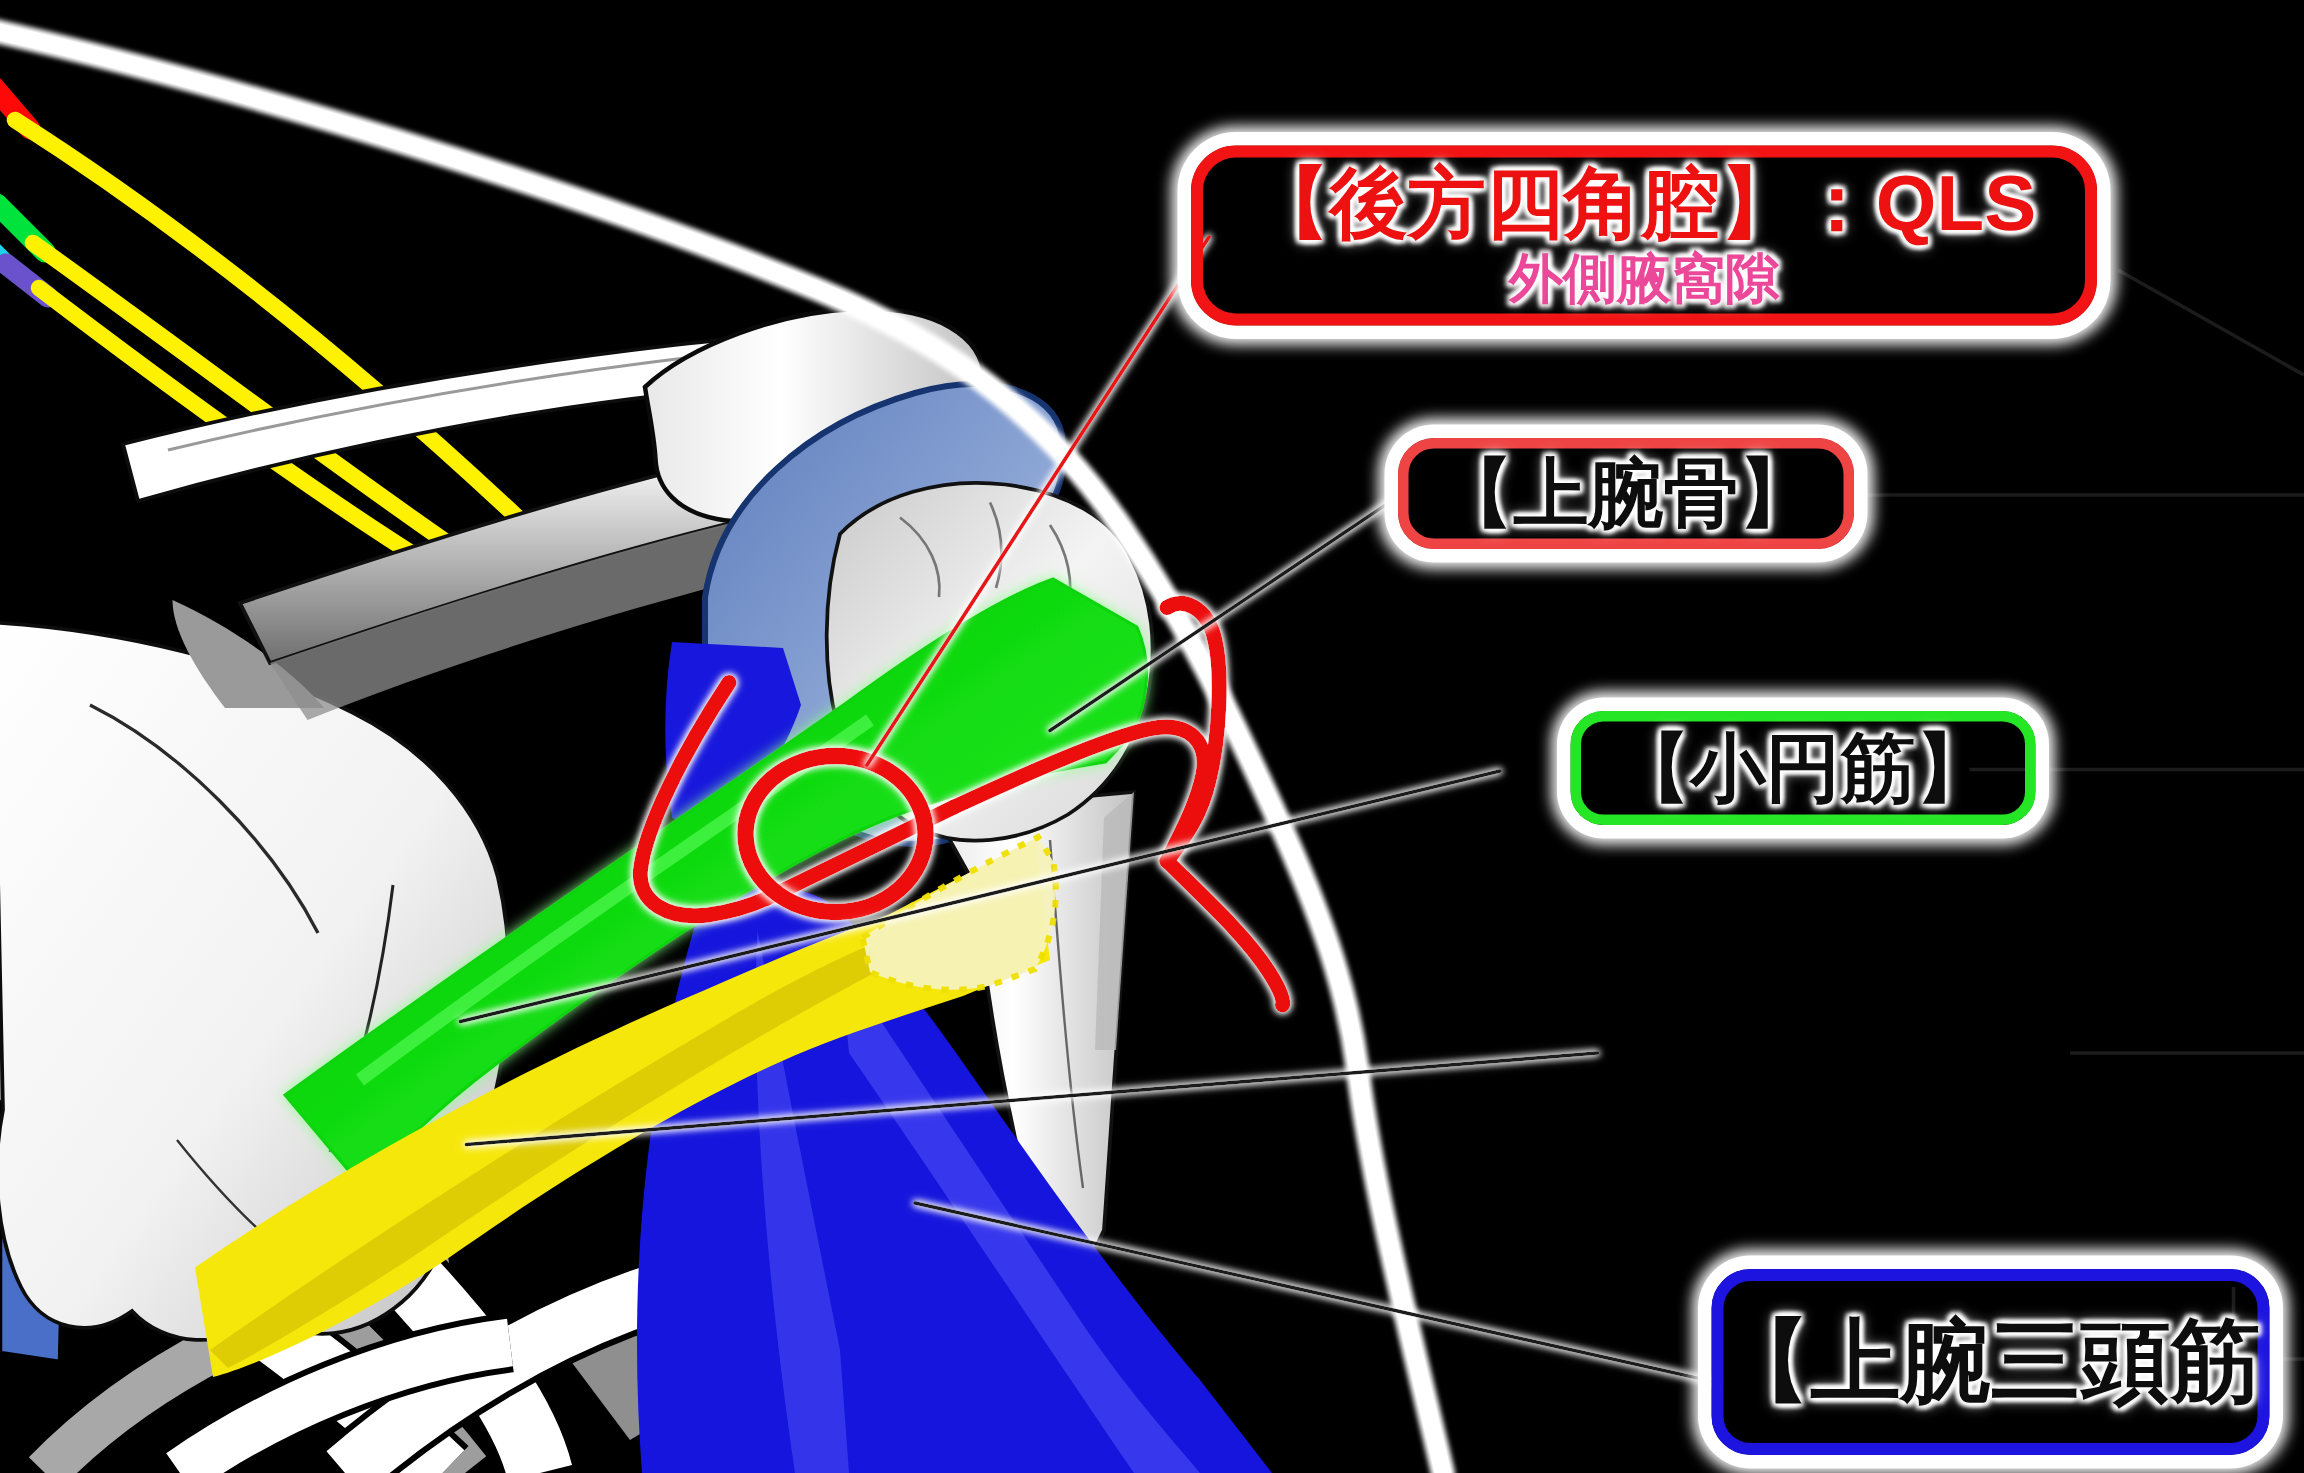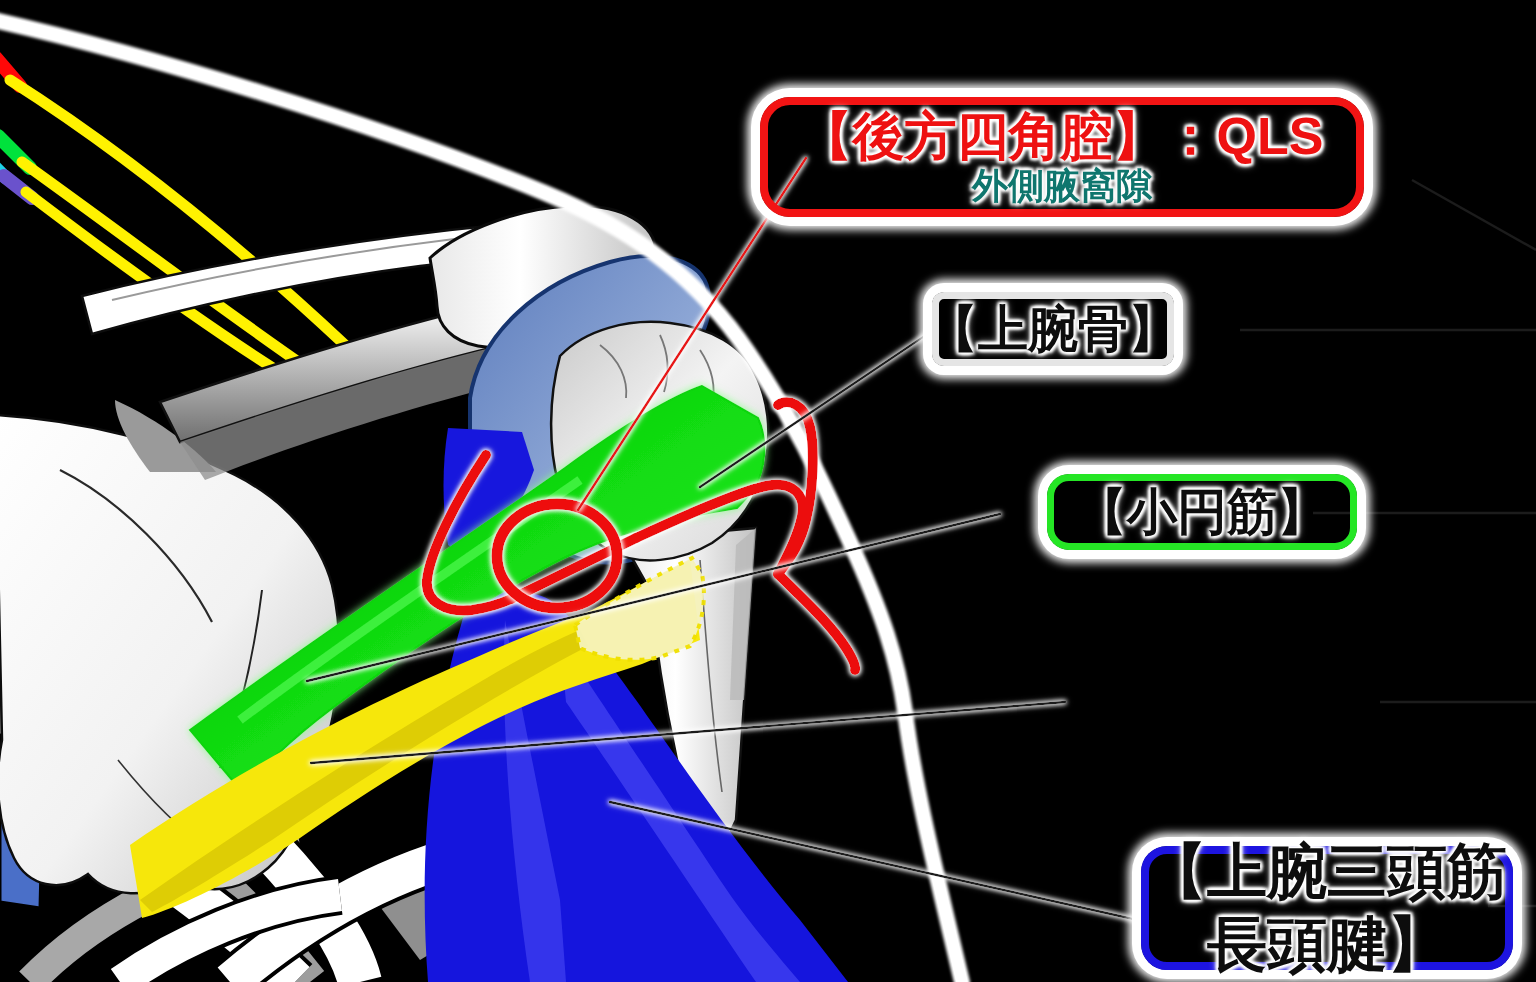--- a/index.html
+++ b/index.html
@@ -7,24 +7,24 @@
          font-family:"Liberation Sans","DejaVu Sans",sans-serif;}
   .stage svg{position:absolute;left:0;top:0;}
 
   
   .callout{position:absolute;box-sizing:border-box;display:flex;flex-direction:column;
            align-items:center;justify-content:center;background:transparent;
            box-shadow:0 0 0 9px #ffffff, 0 0 9px 13px rgba(255,255,255,.95);}
   .callout .txt{font-weight:bold;color:#0d0d0d;white-space:nowrap;line-height:1.05;
            text-shadow:0 0 4px #fff,0 0 6px #fff,2px 2px 3px #fff,-2px 2px 3px #fff,
                        2px -2px 3px #fff,-2px -2px 3px #fff,0 0 10px #fff;}
-  .box-qls{left:760px;top:97px;width:604px;height:120px;border:8px solid #f21414;border-radius:30px;}
+  .box-qls{left:794px;top:97px;width:604px;height:120px;border:8px solid #f21414;border-radius:30px;}
   .box-qls .title{font-size:52px;color:#ee1111;letter-spacing:0;}
-  .box-qls .subtitle{font-size:36px;color:#0f766e;margin-top:3px;}
-  .box-humerus{left:932px;top:292px;width:242px;height:74px;border:7px solid #e5e5e5;border-radius:12px;}
+  .box-qls .subtitle{font-size:36px;color:#ec4899;margin-top:3px;}
+  .box-humerus{left:932px;top:292px;width:304px;height:74px;border:7px solid #ef4444;border-radius:24px;}
   .box-humerus .txt{font-size:50px;}
   .box-minor{left:999px;top:474px;width:310px;height:76px;border:7px solid #25e625;border-radius:22px;margin-left:48px;}
   .box-minor .txt{font-size:50px;}
   .box-major{left:1064px;top:662px;width:312px;height:76px;border:7px solid #ffe606;border-radius:22px;}
   .box-major .txt{font-size:50px;}
   .box-triceps{left:1141px;top:846px;width:372px;height:124px;border:8px solid #1d14e0;border-radius:26px;}
   .box-triceps .txt{font-size:60px;line-height:1.22;}
 </style>
 </head>
 <body>
@@ -217,15 +217,14 @@
   <div class="txt">【上腕骨】</div>
 </div>
 
 <div class="callout box-minor">
   <div class="txt">【小円筋】</div>
 </div>
 
 
 <div class="callout box-triceps">
   <div class="txt">【上腕三頭筋</div>
-  <div class="txt">長頭腱】</div>
 </div>
 </div>
 
 </body></html>

